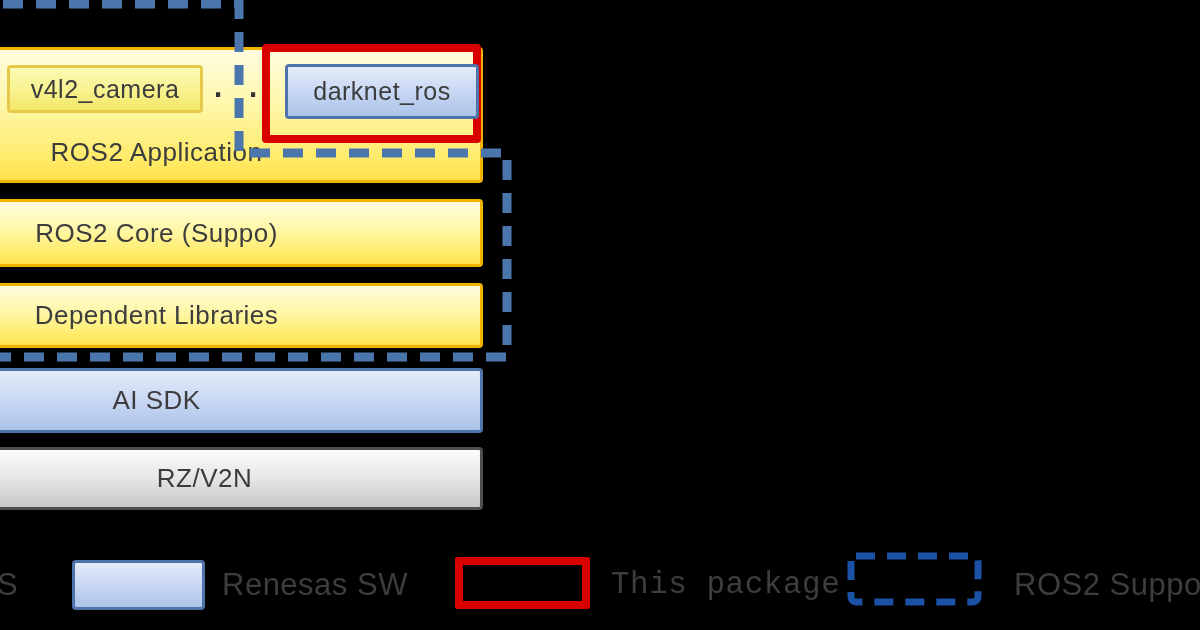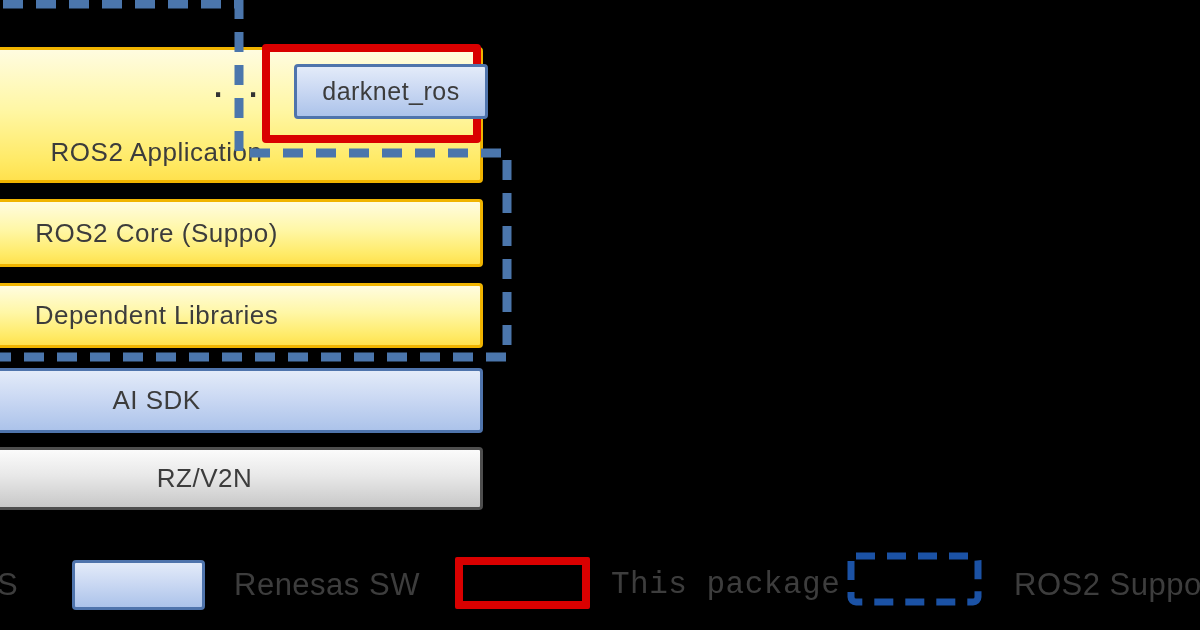--- a/index.html
+++ b/index.html
@@ -27,55 +27,58 @@
   .app{left:-170px;top:47px;width:653px;height:136px;
        align-items:flex-end;padding-bottom:12px;}
   .v4l2{left:7px;top:65px;width:196px;height:48px;font-size:25px;
         background:linear-gradient(180deg,#FCFAB4 0%,#F8F292 50%,#F3E868 100%);
         border:3px solid #E6C84A;z-index:12;}
   .red-frame{
     position:absolute;left:262px;top:44px;width:219px;height:99px;
     box-sizing:border-box;border:8px solid #D90000;border-radius:4px;
     background:transparent;z-index:13;
   }
-  .darknet{left:294px;top:64px;width:194px;height:55px;font-size:25px;z-index:14;}
+  .darknet{left:285px;top:64px;width:194px;height:55px;font-size:25px;z-index:14;}
   .core{left:-170px;top:199px;width:653px;height:68px;}
   .deps{left:-170px;top:283px;width:653px;height:65px;}
   .aisdk{left:-170px;top:368px;width:653px;height:65px;}
   .rzv2n{left:-170px;top:447px;width:653px;height:63px;}
   .rzv2n span{transform:translateX(48px);}
   .dot{
     position:absolute;top:70px;width:16px;text-align:center;
     font-size:44px;line-height:44px;color:#333;z-index:14;
   }
   .d1{left:210px;} .d2{left:245px;}
   .overlay{position:absolute;left:0;top:0;z-index:30;pointer-events:none;}
   .legend-label{
     position:absolute;top:569px;font-size:31px;line-height:32px;
     letter-spacing:0.5px;color:#3D3D3D;white-space:nowrap;z-index:10;
   }
   .legend-s{left:-3px;}
-  .legend-renesas{left:234px;text-align:right;}
+  .legend-renesas{left:222px;text-align:right;}
   .legend-this{left:611px;font-family:Liberation Mono, monospace;}
   .legend-ros2{left:1014px;}
   .legend-swatch-blue{left:72px;top:560px;width:133px;height:50px;}
   .legend-red{
     position:absolute;left:455px;top:557px;width:135px;height:52px;
     box-sizing:border-box;border:8px solid #D90000;border-radius:2px;z-index:10;
   }
 </style>
 </head>
 <body>
 
 <div class="stage">
 
   <div class="box yellow app">
     <span>ROS2 Application</span>
   </div>
 
+  <div class="box yellow v4l2">
+    <span>v4l2_camera</span>
+  </div>
 
   <span class="dot d1">·</span>
   <span class="dot d2">·</span>
 
   <div class="red-frame"></div>
 
   <div class="box blue darknet">
     <span>darknet_ros</span>
   </div>
 

